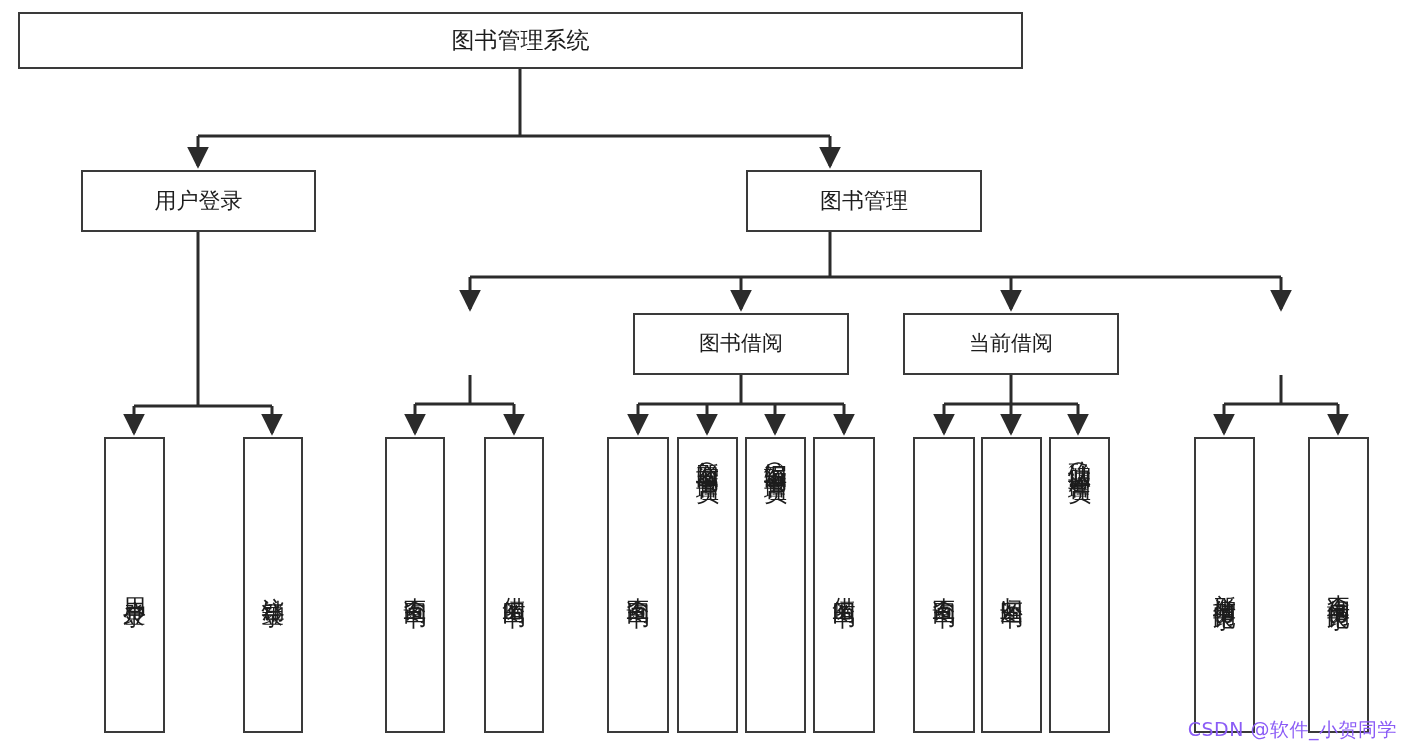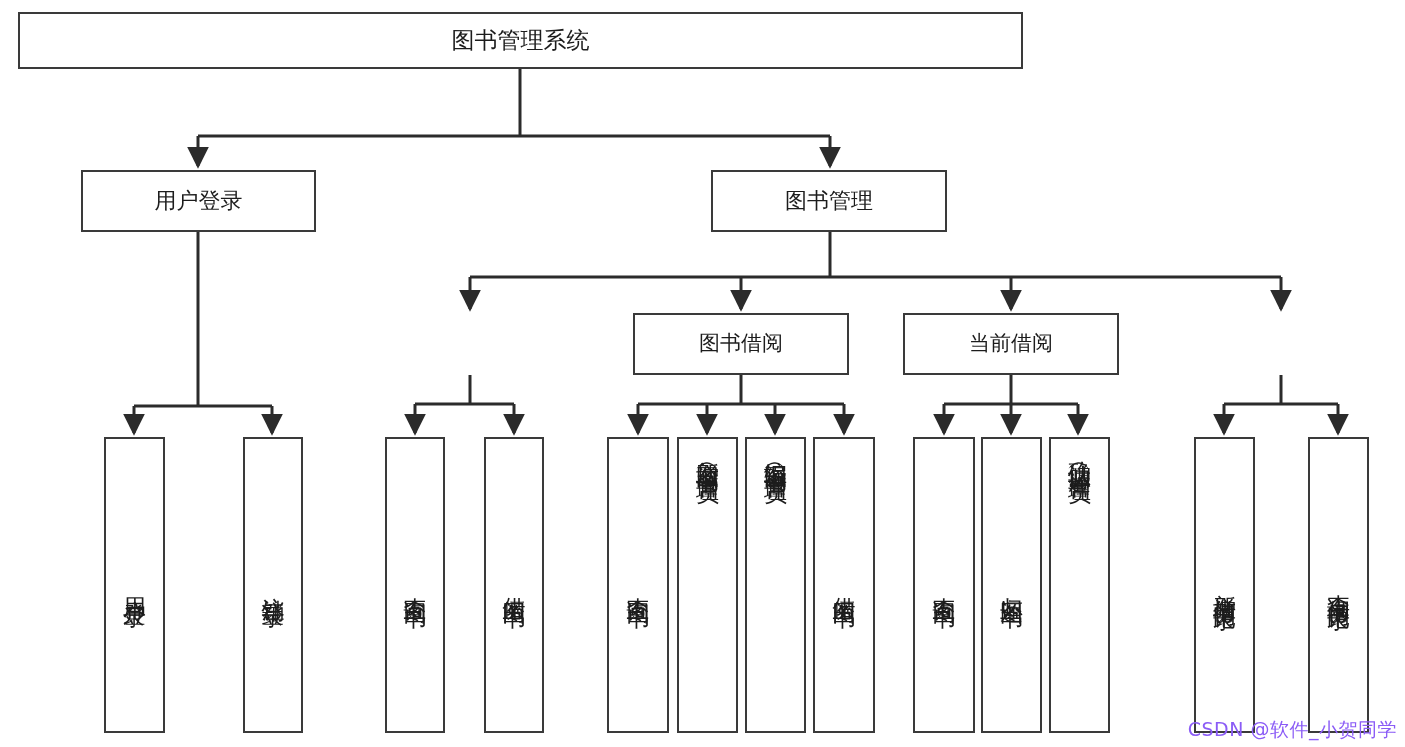--- a/index.html
+++ b/index.html
@@ -135,21 +135,21 @@
   </svg>
 
   <div class="node root" style="left:18px; top:12px; width:1005px; height:57px;">
     <span class="htext">图书管理系统</span>
   </div>
 
   <div class="node lvl2" style="left:81px; top:170px; width:235px; height:62px;">
     <span class="htext">用户登录</span>
   </div>
 
-  <div class="node lvl2" style="left:711px; top:170px; width:236px; height:62px;">
+  <div class="node lvl2" style="left:746px; top:170px; width:236px; height:62px;">
     <span class="htext">图书管理</span>
   </div>
 
 
   <div class="node lvl3" style="left:903px; top:313px; width:216px; height:62px;">
     <span class="htext">当前借阅</span>
   </div>
 
   <div class="node lvl3" style="left:633px; top:313px; width:216px; height:62px;">
     <span class="htext">图书借阅</span>

